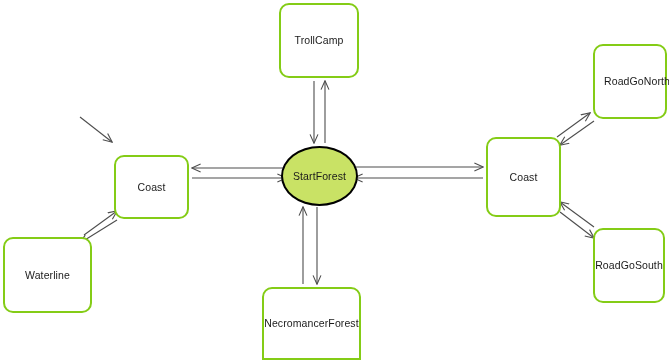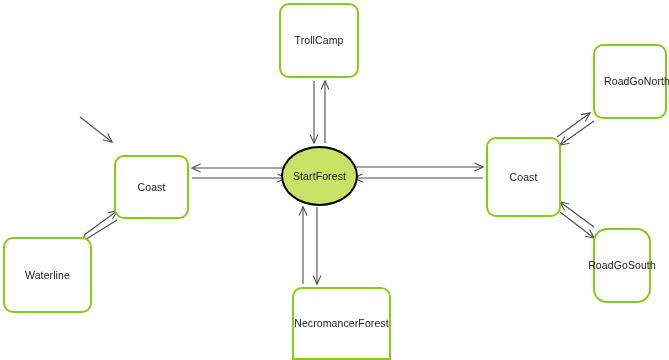--- a/index.html
+++ b/index.html
@@ -126,29 +126,29 @@
   <div class="node node-box" style="left:279px; top:3px; width:80px; height:75px;">
     <span class="node-label">TrollCamp</span>
   </div>
 
   <div class="ellipse-node" style="left:281px; top:146px; width:77px; height:60px;align-items:flex-end;">
     <div class="ellipse-shape" style="background:#c9e265;">
       <span class="node-label">StartForest</span>
     </div>
   </div>
 
-  <div class="node node-box" style="left:292px; top:287px; width:99px; height:73px; border-bottom-left-radius:0; border-bottom-right-radius:0;">
+  <div class="node node-box" style="left:262px; top:287px; width:99px; height:73px; border-bottom-left-radius:0; border-bottom-right-radius:0;">
     <span class="node-label">NecromancerForest</span>
   </div>
 
   <div class="node node-box" style="left:486px; top:137px; width:75px; height:80px;">
     <span class="node-label">Coast</span>
   </div>
 
   <div class="node node-box" style="left:593px; top:44px; width:74px; height:75px;padding-left:14px;">
     <span class="node-label">RoadGoNorth</span>
   </div>
 
-  <div class="node node-box" style="left:593px; top:228px; width:58px; height:75px;border-radius:14px;">
+  <div class="node node-box" style="left:593px; top:228px; width:72px; height:75px;">
     <span class="node-label">RoadGoSouth</span>
   </div>
 
 </div>
 
 </body></html>

